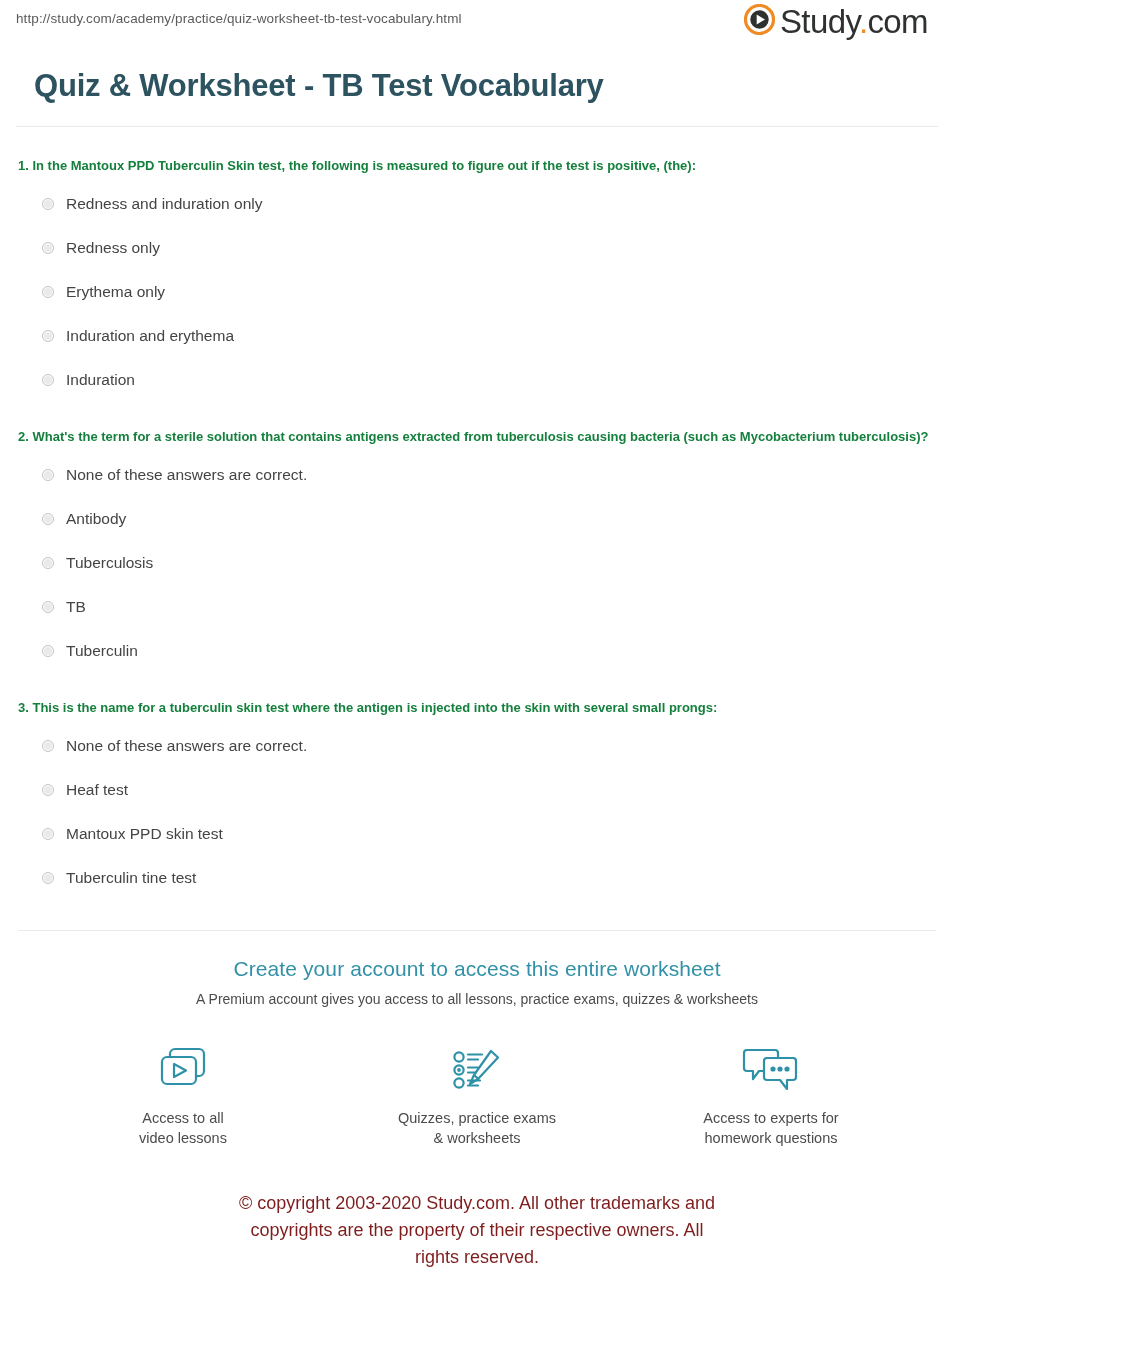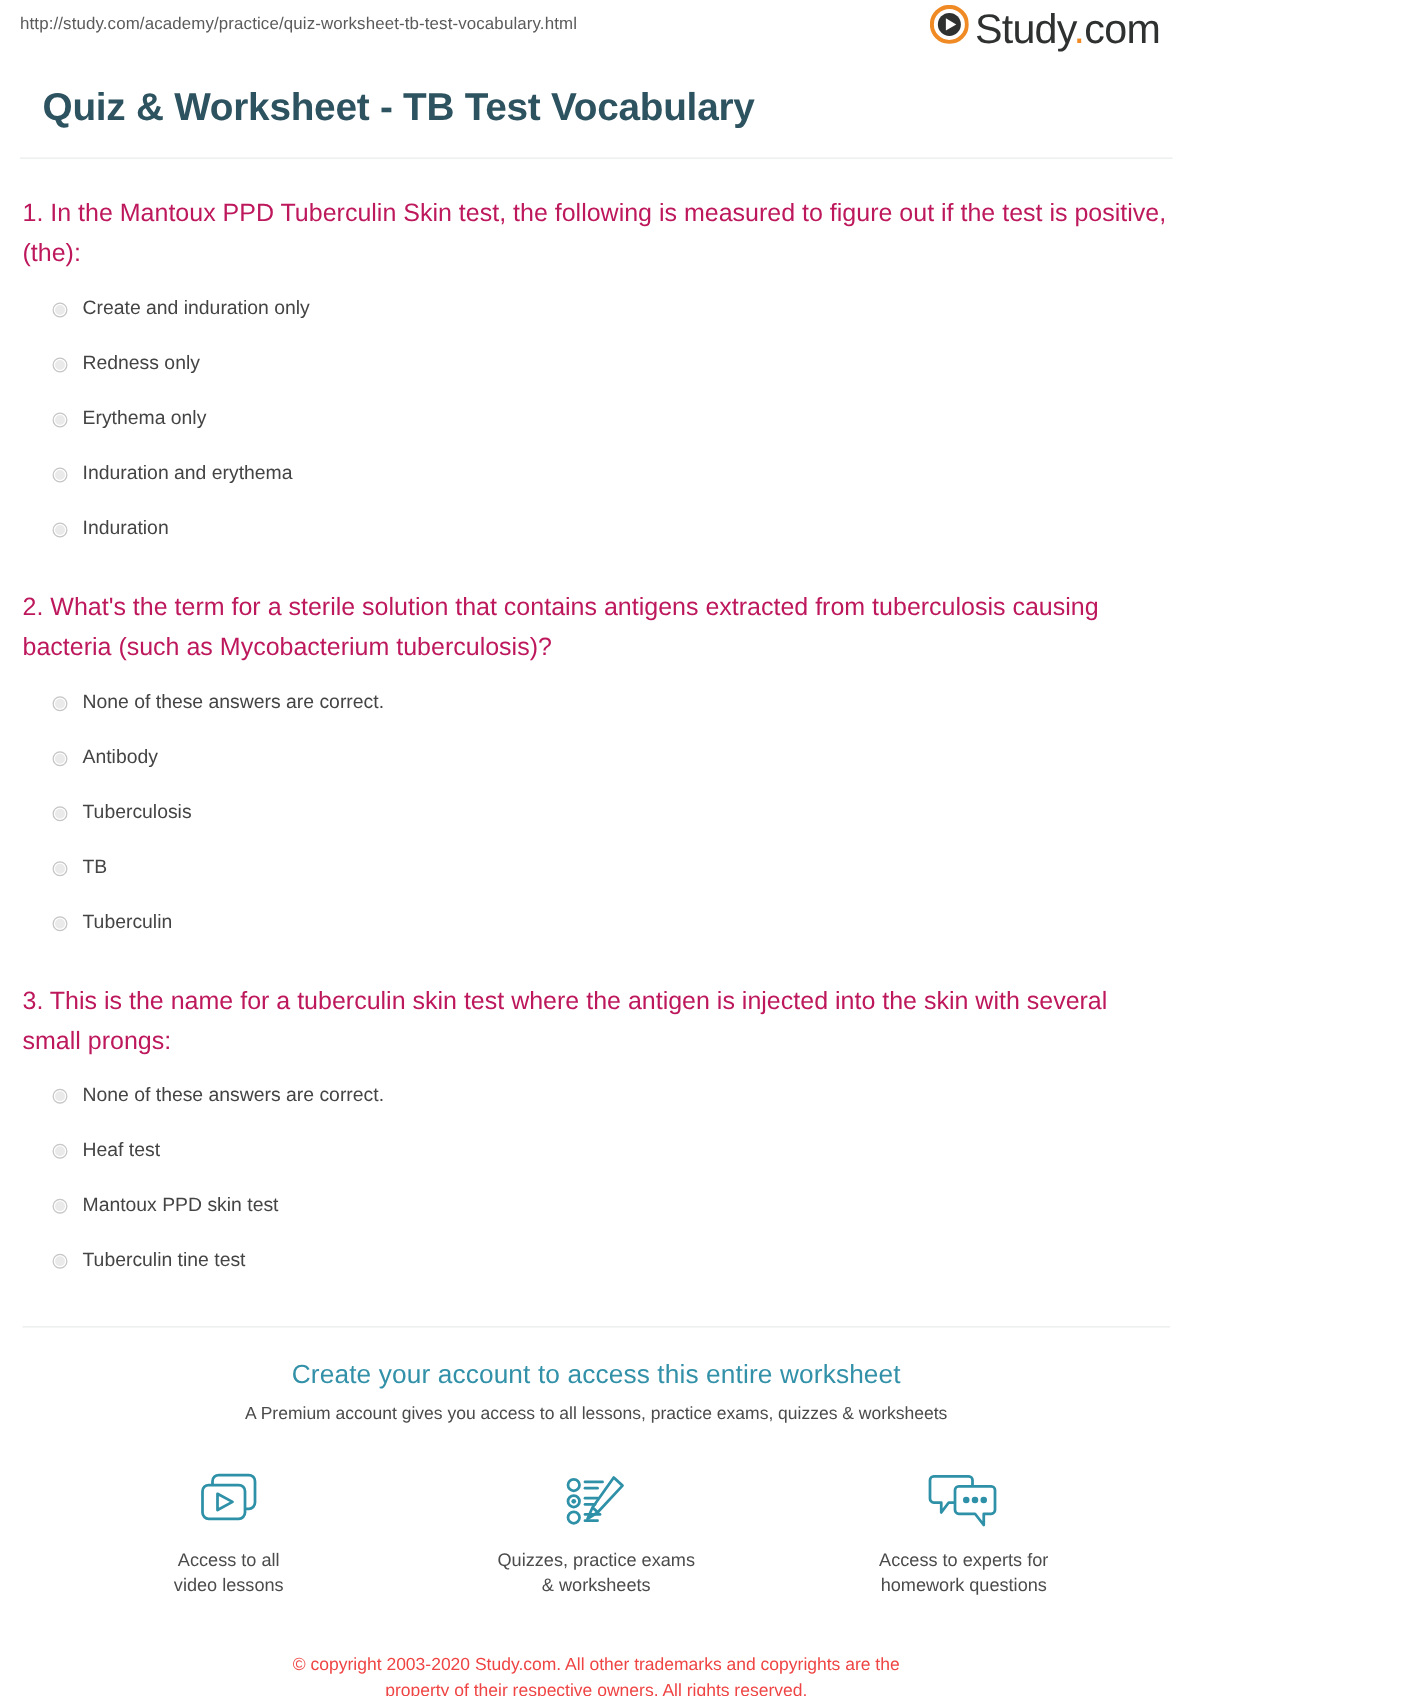--- a/index.html
+++ b/index.html
@@ -69,23 +69,23 @@
     margin: 22px 0 0 0;
   }
 
   
   .questions { padding-top: 6px; }
 
   .question-block { margin-top: 24px; }
   .question-block:first-child { margin-top: 22px; }
 
   .q-text {
-    font-size: 20px;
-    font-weight: normal;
-    color: #be185d;
+    font-size: 13px;
+    font-weight: bold;
+    color: #15803d;
     line-height: 1.62;
     margin: 0 0 6px 2px;
     max-width: 1100px;
   }
 
   .options { margin: 0; padding: 0; list-style: none; }
 
   .option {
     display: flex;
     align-items: center;
@@ -151,22 +151,22 @@
     margin-top: 10px;
     font-size: 14.5px;
     color: #4b4b4b;
     line-height: 1.35;
     white-space: pre-line;
   }
 
   .copyright {
     margin-top: 42px;
     text-align: center;
-    font-size: 14px;
-    color: #ef4444;
+    font-size: 18px;
+    color: #7f1d1d;
     line-height: 1.5;
     padding: 0 210px;
   }
 </style>
 </head>
 <body>
 
 <div class="page">
 
   <div class="topbar">
@@ -187,21 +187,21 @@
   <h1 class="title">Quiz &amp; Worksheet - TB Test Vocabulary</h1>
   <div class="rule"></div>
 
   <div class="questions">
 
     <div class="question-block">
       <p class="q-text">1. In the Mantoux PPD Tuberculin Skin test, the following is measured to figure out if the test is positive, (the):</p>
       <ul class="options">
         <li class="option">
           <span class="radio"></span>
-          <span class="option-label">Create and induration only</span>
+          <span class="option-label">Redness and induration only</span>
         </li>
         <li class="option">
           <span class="radio"></span>
           <span class="option-label">Redness only</span>
         </li>
         <li class="option">
           <span class="radio"></span>
           <span class="option-label">Erythema only</span>
         </li>
         <li class="option">

